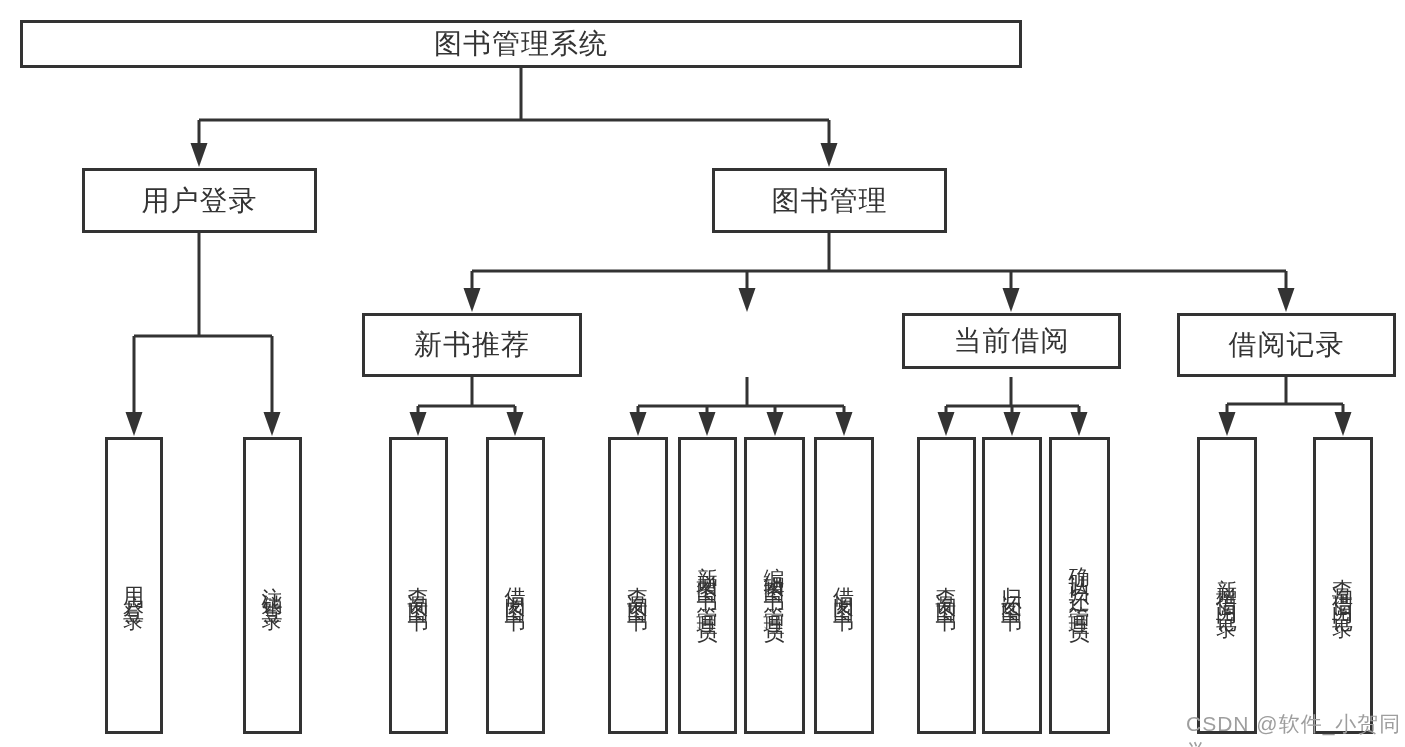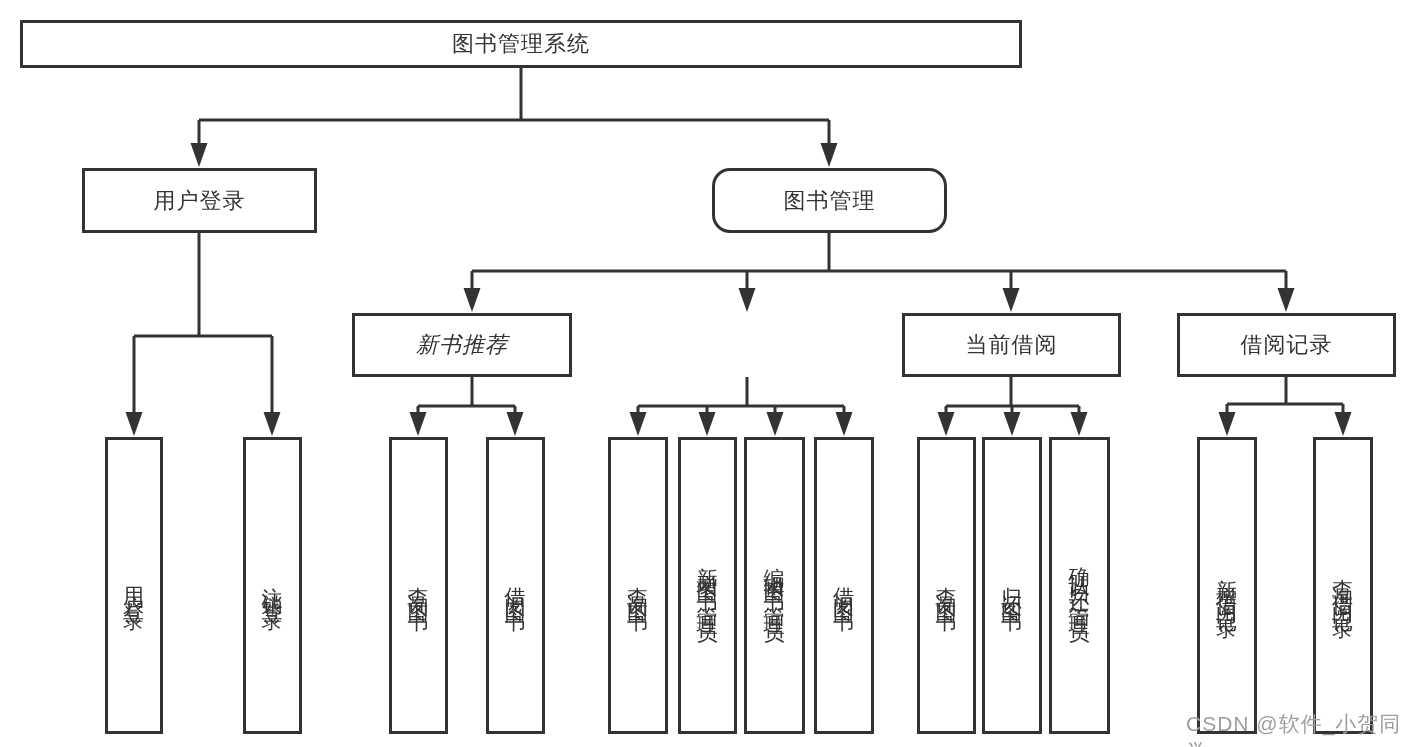--- a/index.html
+++ b/index.html
@@ -36,21 +36,21 @@
     background: #ffffff;
     border: 3px solid var(--color-line, #333333);
     color: var(--color-text, #333333);
     display: flex;
     align-items: center;
     justify-content: center;
     z-index: 2;
     white-space: nowrap;
   }
   .node.h {
-    font-size: 22px;
+    font-size: 28px;
     letter-spacing: 1px;
   }
   .node.v {
     writing-mode: vertical-rl;
     font-size: 21px;
     letter-spacing: 8px;
     line-height: 1;
     white-space: normal;
   }
   .watermark {
@@ -97,24 +97,24 @@
       <polygon points="1003.5,412 1020.5,412 1012,436"></polygon>
       <polygon points="1070.5,412 1087.5,412 1079,436"></polygon>
       <polygon points="1218.5,412 1235.5,412 1227,436"></polygon>
       <polygon points="1334.5,412 1351.5,412 1343,436"></polygon>
     </g>
   </svg>
 
   <div class="node h" style="left:20px;top:20px;width:1002px;height:48px;">图书管理系统</div>
 
   <div class="node h" style="left:82px;top:168px;width:235px;height:65px;">用户登录</div>
-  <div class="node h" style="left:712px;top:168px;width:235px;height:65px;border-radius:18px;">图书管理</div>
+  <div class="node h" style="left:712px;top:168px;width:235px;height:65px;">图书管理</div>
 
-  <div class="node h" style="left:352px;top:313px;width:220px;height:64px;font-style:italic;">新书推荐</div>
-  <div class="node h" style="left:902px;top:313px;width:219px;height:64px;font-family:Liberation Mono, monospace;">当前借阅</div>
+  <div class="node h" style="left:362px;top:313px;width:220px;height:64px;">新书推荐</div>
+  <div class="node h" style="left:902px;top:313px;width:219px;height:56px;font-family:Liberation Mono, monospace;">当前借阅</div>
   <div class="node h" style="left:1177px;top:313px;width:219px;height:64px;">借阅记录</div>
 
   <div class="node v" style="left:105px;top:437px;width:58px;height:297px;">用户登录</div>
   <div class="node v" style="left:243px;top:437px;width:59px;height:297px;">注销登录</div>
 
   <div class="node v" style="left:389px;top:437px;width:59px;height:297px;">查询图书</div>
   <div class="node v" style="left:486px;top:437px;width:59px;height:297px;">借阅图书</div>
 
   <div class="node v" style="left:608px;top:437px;width:60px;height:297px;">查询图书</div>
   <div class="node v" style="left:678px;top:437px;width:59px;height:297px;">新增图书（管理员）</div>

